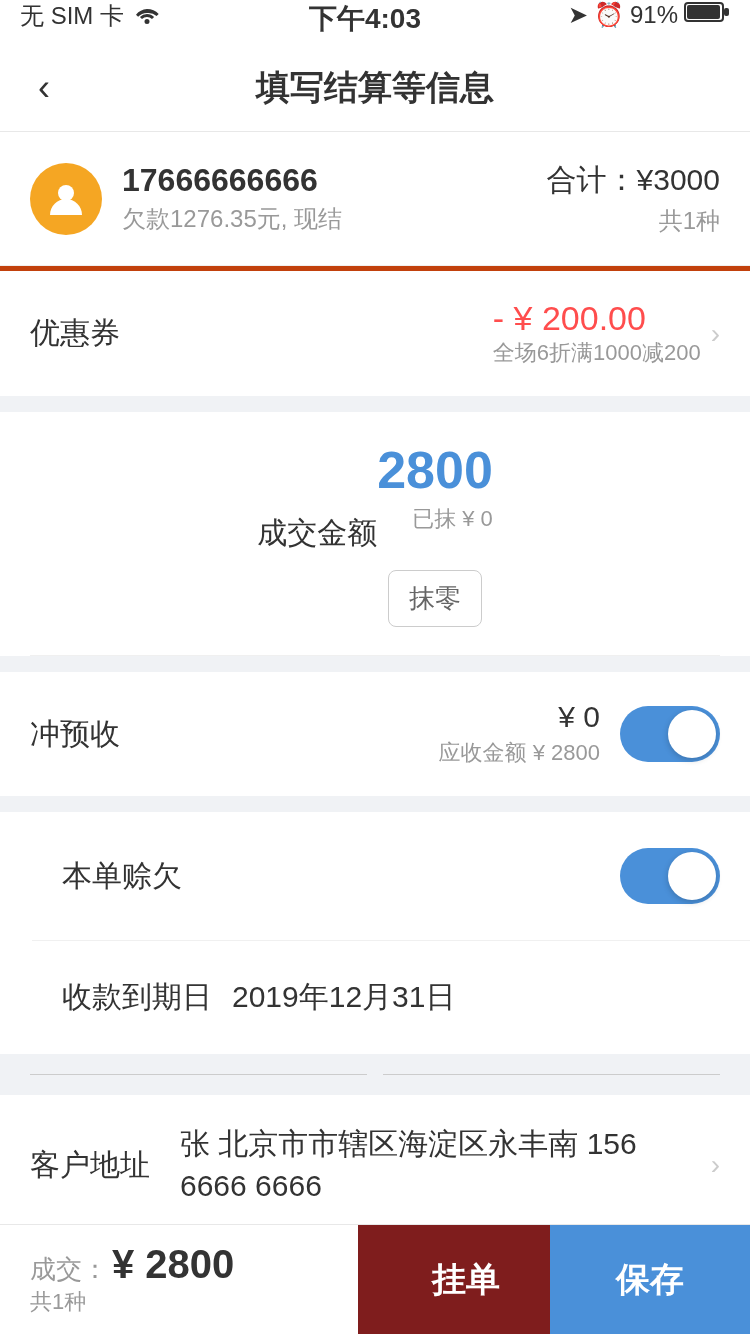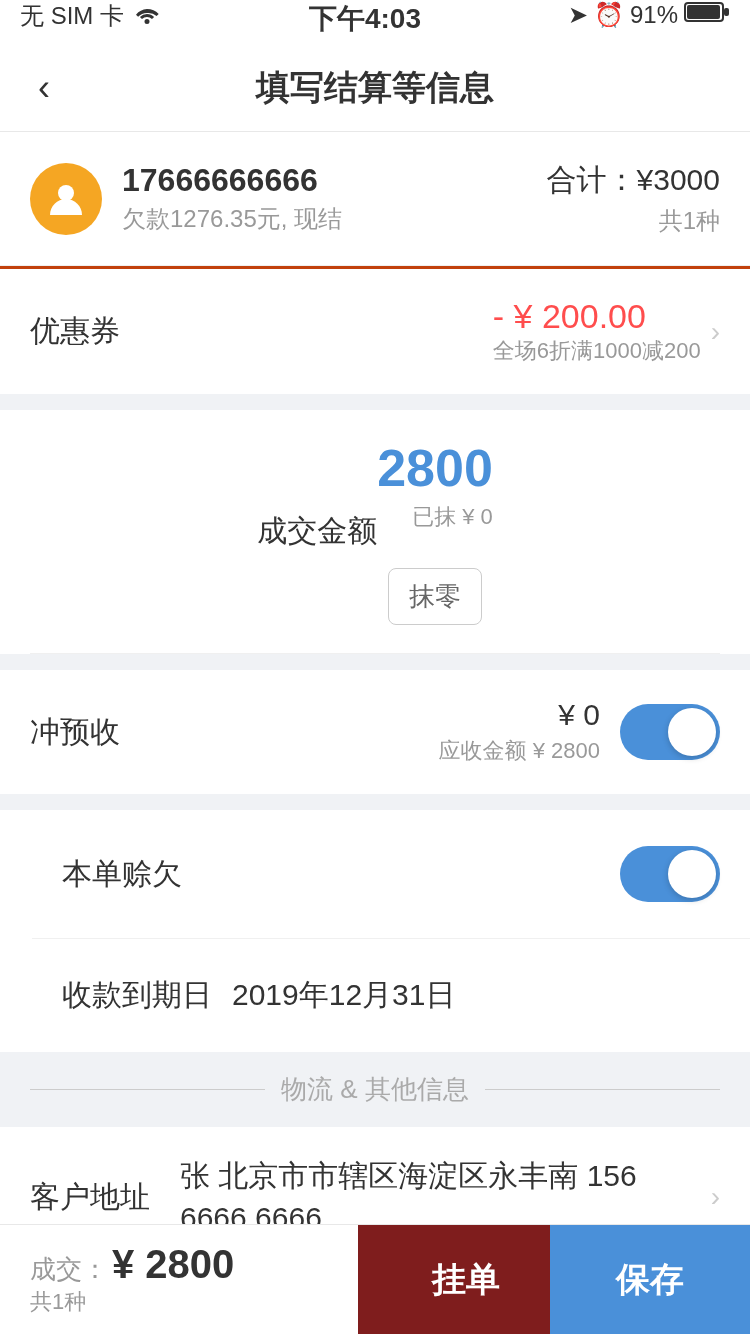--- a/index.html
+++ b/index.html
@@ -105,21 +105,21 @@
       color: #999;
       margin-top: 4px;
     }
 
     
     .coupon-row {
       display: flex;
       align-items: center;
       justify-content: space-between;
       padding: 28px 30px;
-      border-top: 3px solid #c2410c;
+      border-top: 5px solid #c2410c;
     }
     .coupon-label {
       font-size: 30px;
       color: #333;
     }
     .coupon-right {
       display: flex;
       align-items: center;
       gap: 10px;
     }
@@ -482,21 +482,20 @@
   </div>
   <div class="row-divider"></div>
   <div class="duedate-row">
     <div class="duedate-label">收款到期日</div>
     <div class="duedate-value">2019年12月31日</div>
   </div>
 </div>
 
 <div class="section-divider">
   <div class="divider-line"></div>
-  <div class="divider-text">物流 &amp; 其他信息</div>
   <div class="divider-line"></div>
 </div>
 
 <div class="section">
   <div class="address-row">
     <div class="address-label">客户地址</div>
     <div class="address-value">张 北京市市辖区海淀区永丰南 156 6666 6666</div>
     <div class="chevron-right">›</div>
   </div>
 </div>

